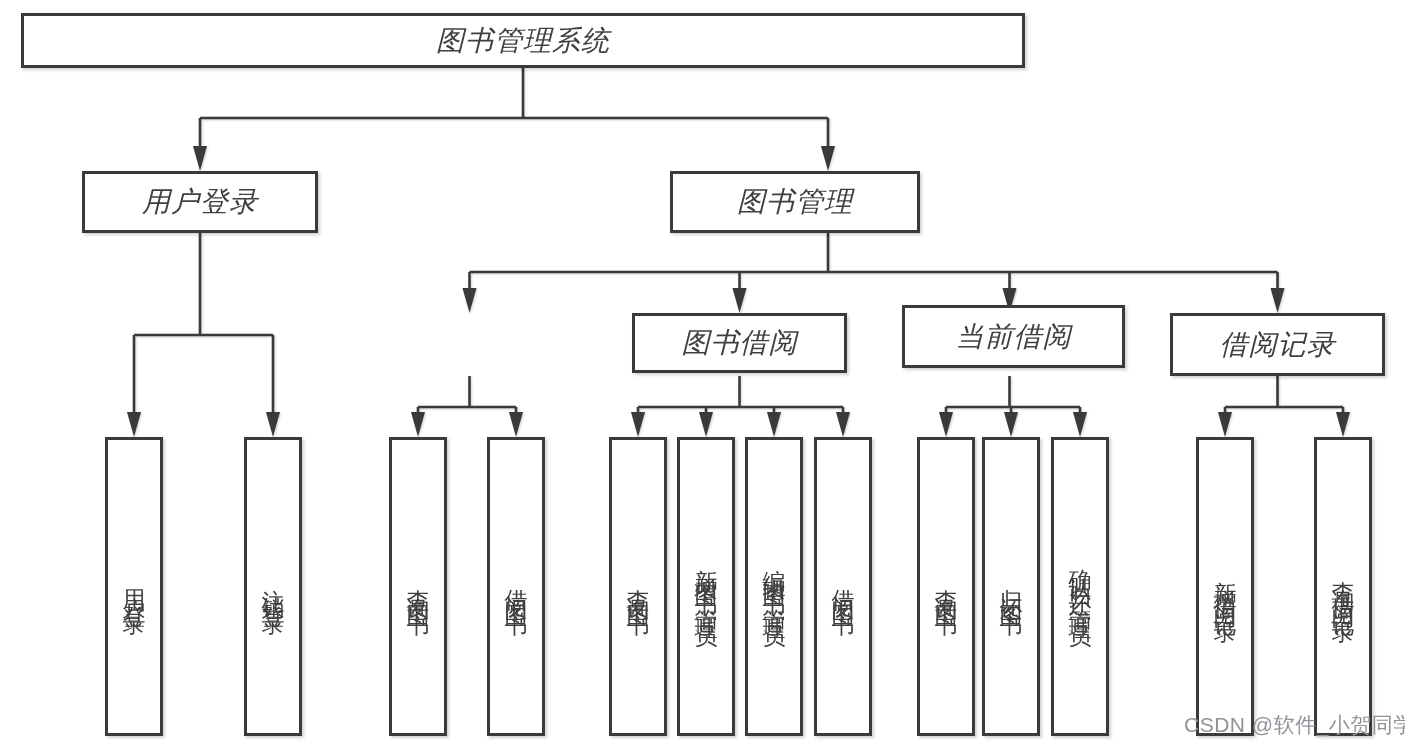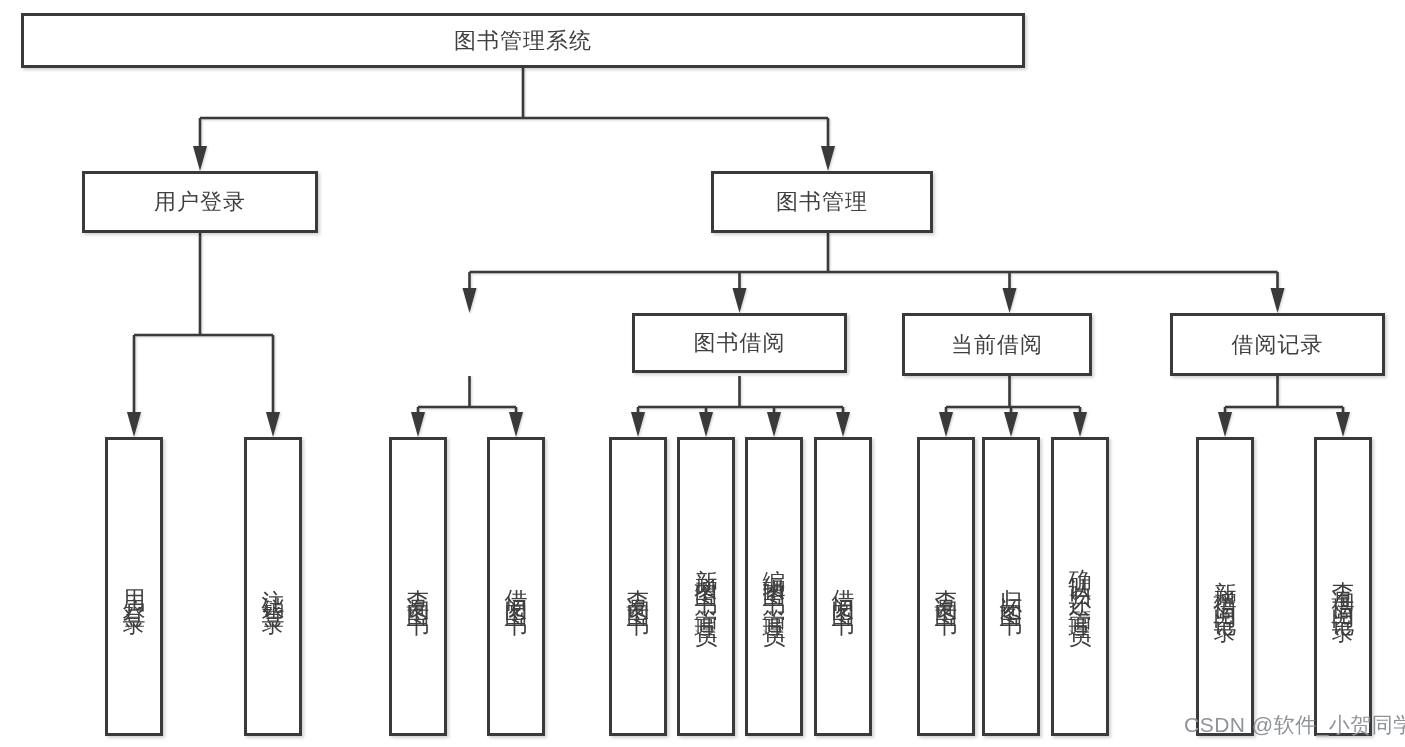--- a/index.html
+++ b/index.html
@@ -37,23 +37,24 @@
     box-sizing: border-box;
     background: #ffffff;
     border: 3px solid #3a3a3a;
     box-shadow: 2px 2px 3px rgba(0,0,0,0.18);
     display: flex;
     align-items: center;
     justify-content: center;
     color: #3f3f3f;
   }
   .box.h span {
-    font-size: 22px;
+    font-size: 28px;
     letter-spacing: 1px;
     white-space: nowrap;
+    font-style: italic;
   }
   .box.v span {
     writing-mode: vertical-rl;
     text-orientation: mixed;
     font-size: 23px;
     letter-spacing: 8px;
     line-height: 1;
     white-space: nowrap;
   }
   .watermark {
@@ -110,28 +111,28 @@
     </g>
   </svg>
 
   <div class="box h" style="left:21px; top:13px; width:1004px; height:55px;">
     <span>图书管理系统</span>
   </div>
 
   <div class="box h" style="left:82px; top:171px; width:236px; height:62px;">
     <span>用户登录</span>
   </div>
-  <div class="box h" style="left:711px; top:171px; width:222px; height:62px;">
+  <div class="box h" style="left:670px; top:171px; width:250px; height:62px;">
     <span>图书管理</span>
   </div>
 
   <div class="box h" style="left:632px; top:313px; width:215px; height:60px;">
     <span>图书借阅</span>
   </div>
-  <div class="box h" style="left:902px; top:313px; width:190px; height:63px;">
+  <div class="box h" style="left:902px; top:305px; width:223px; height:63px;">
     <span>当前借阅</span>
   </div>
   <div class="box h" style="left:1170px; top:313px; width:215px; height:63px;">
     <span>借阅记录</span>
   </div>
 
   <div class="box v" style="left:105px; top:437px; width:58px; height:299px;">
     <span>用户登录</span>
   </div>
   <div class="box v" style="left:244px; top:437px; width:58px; height:299px;">

